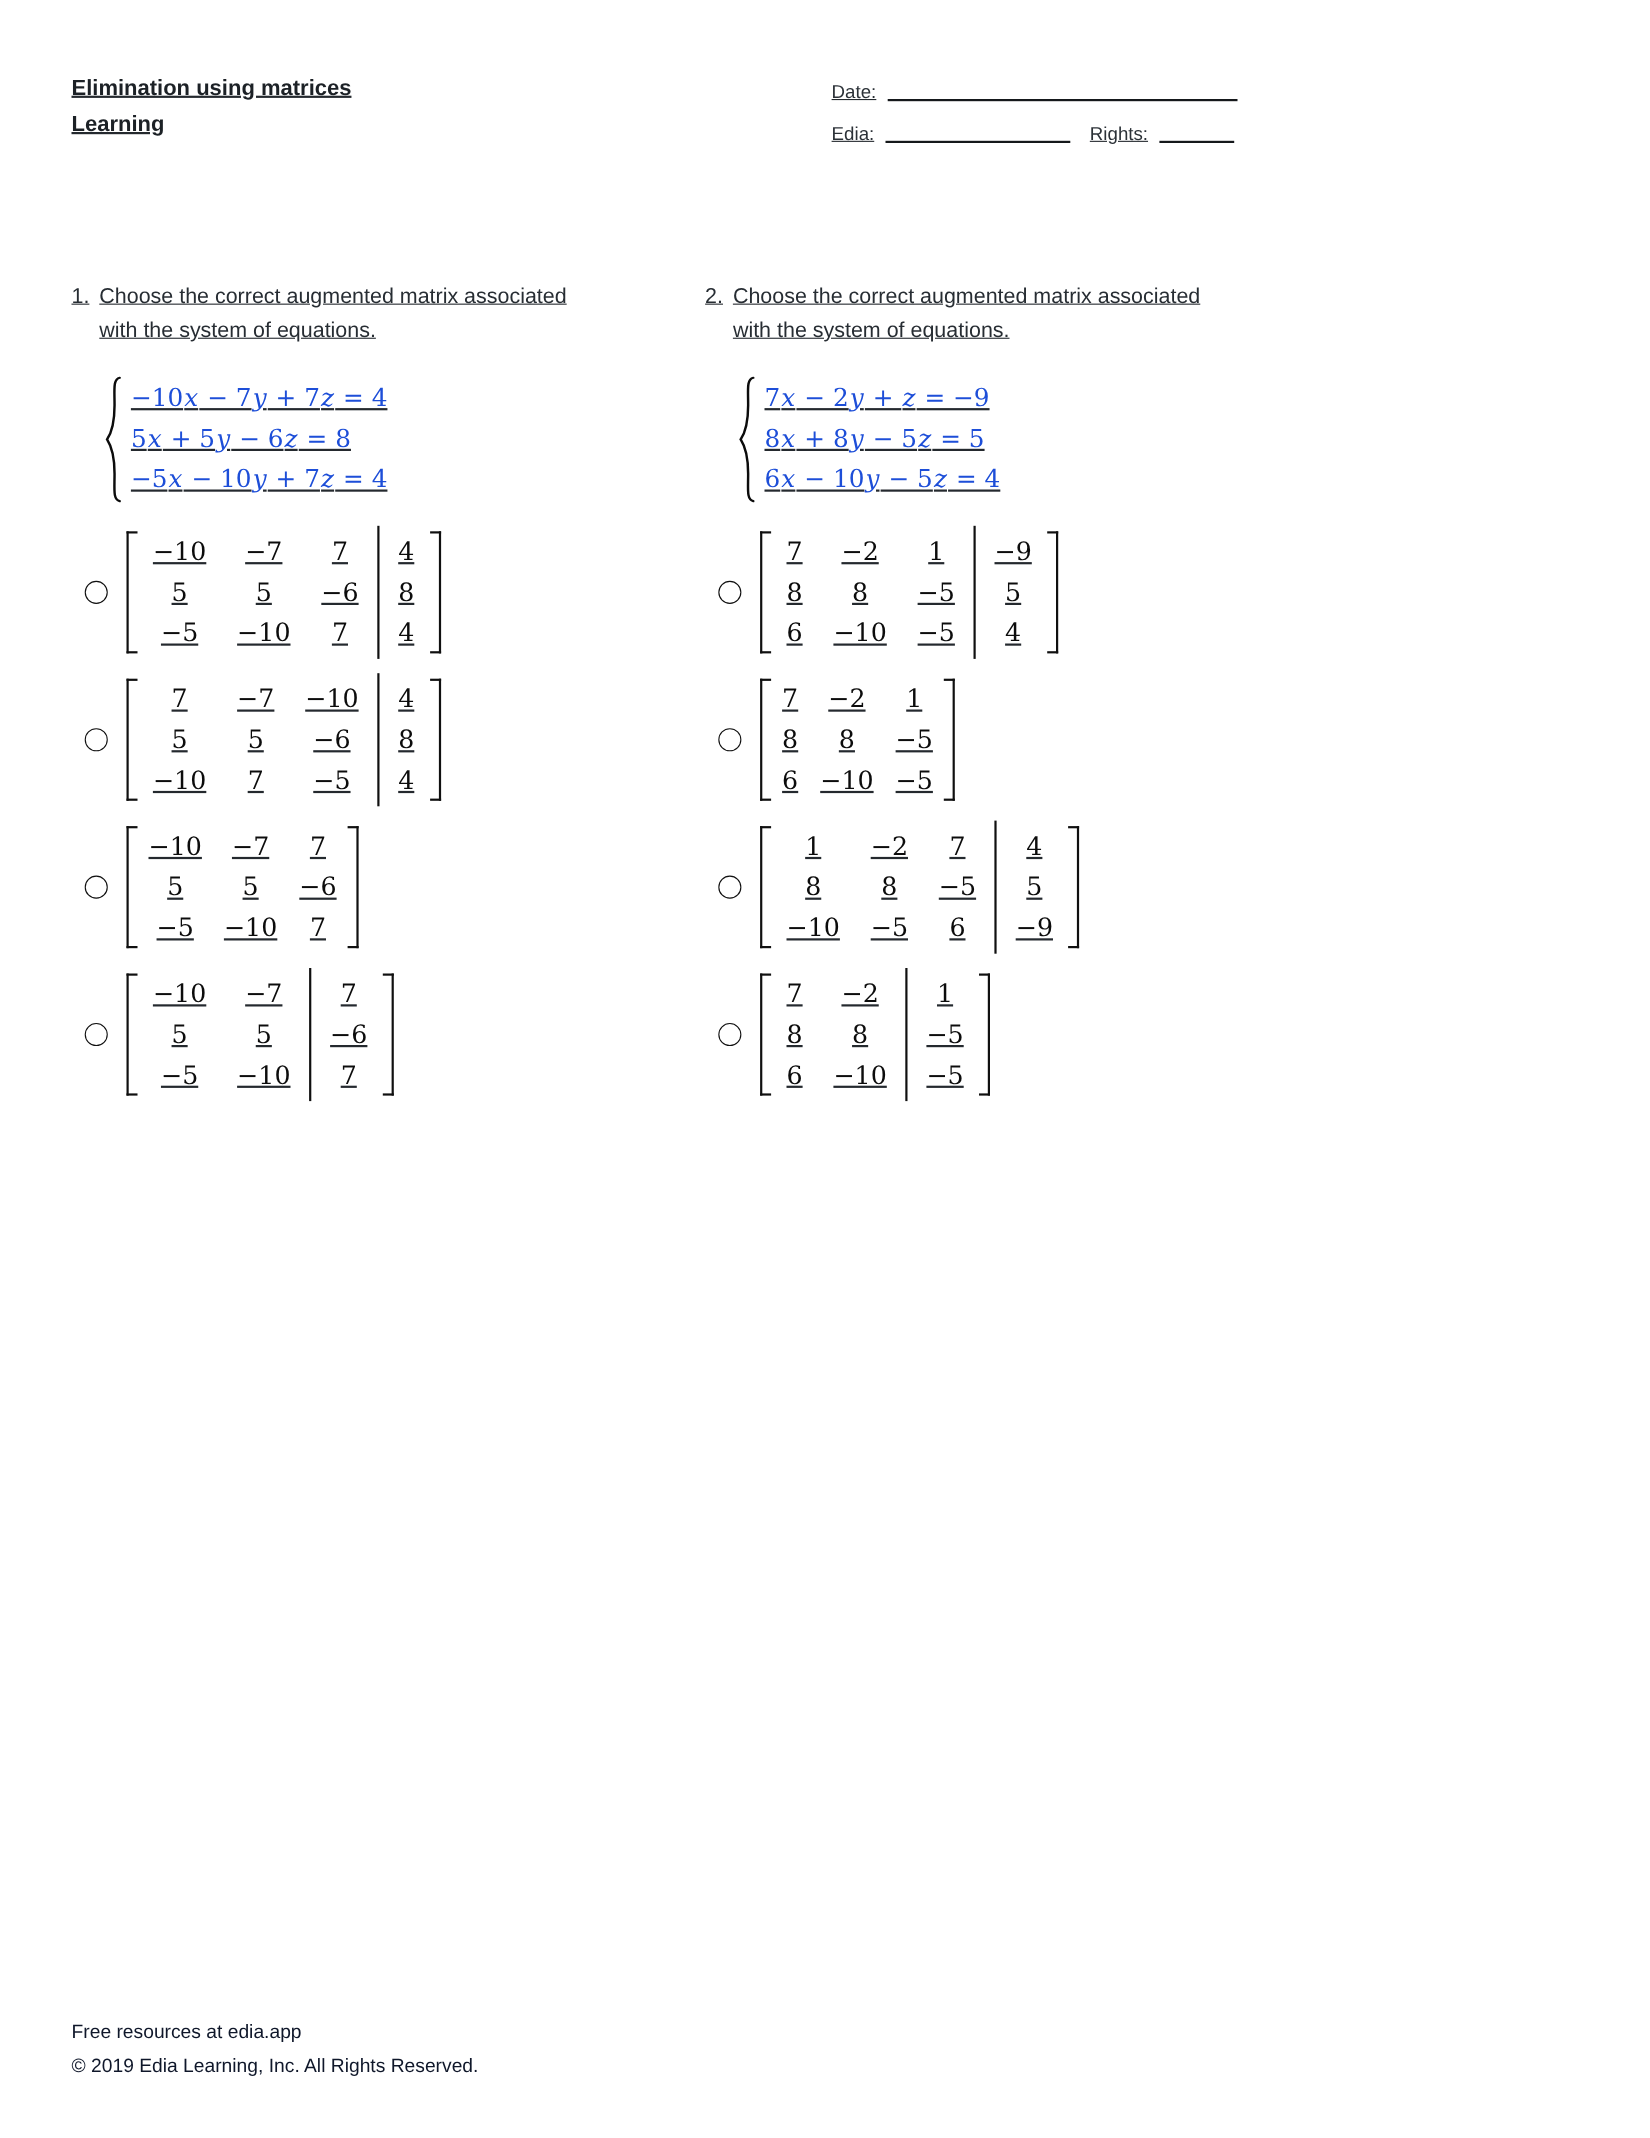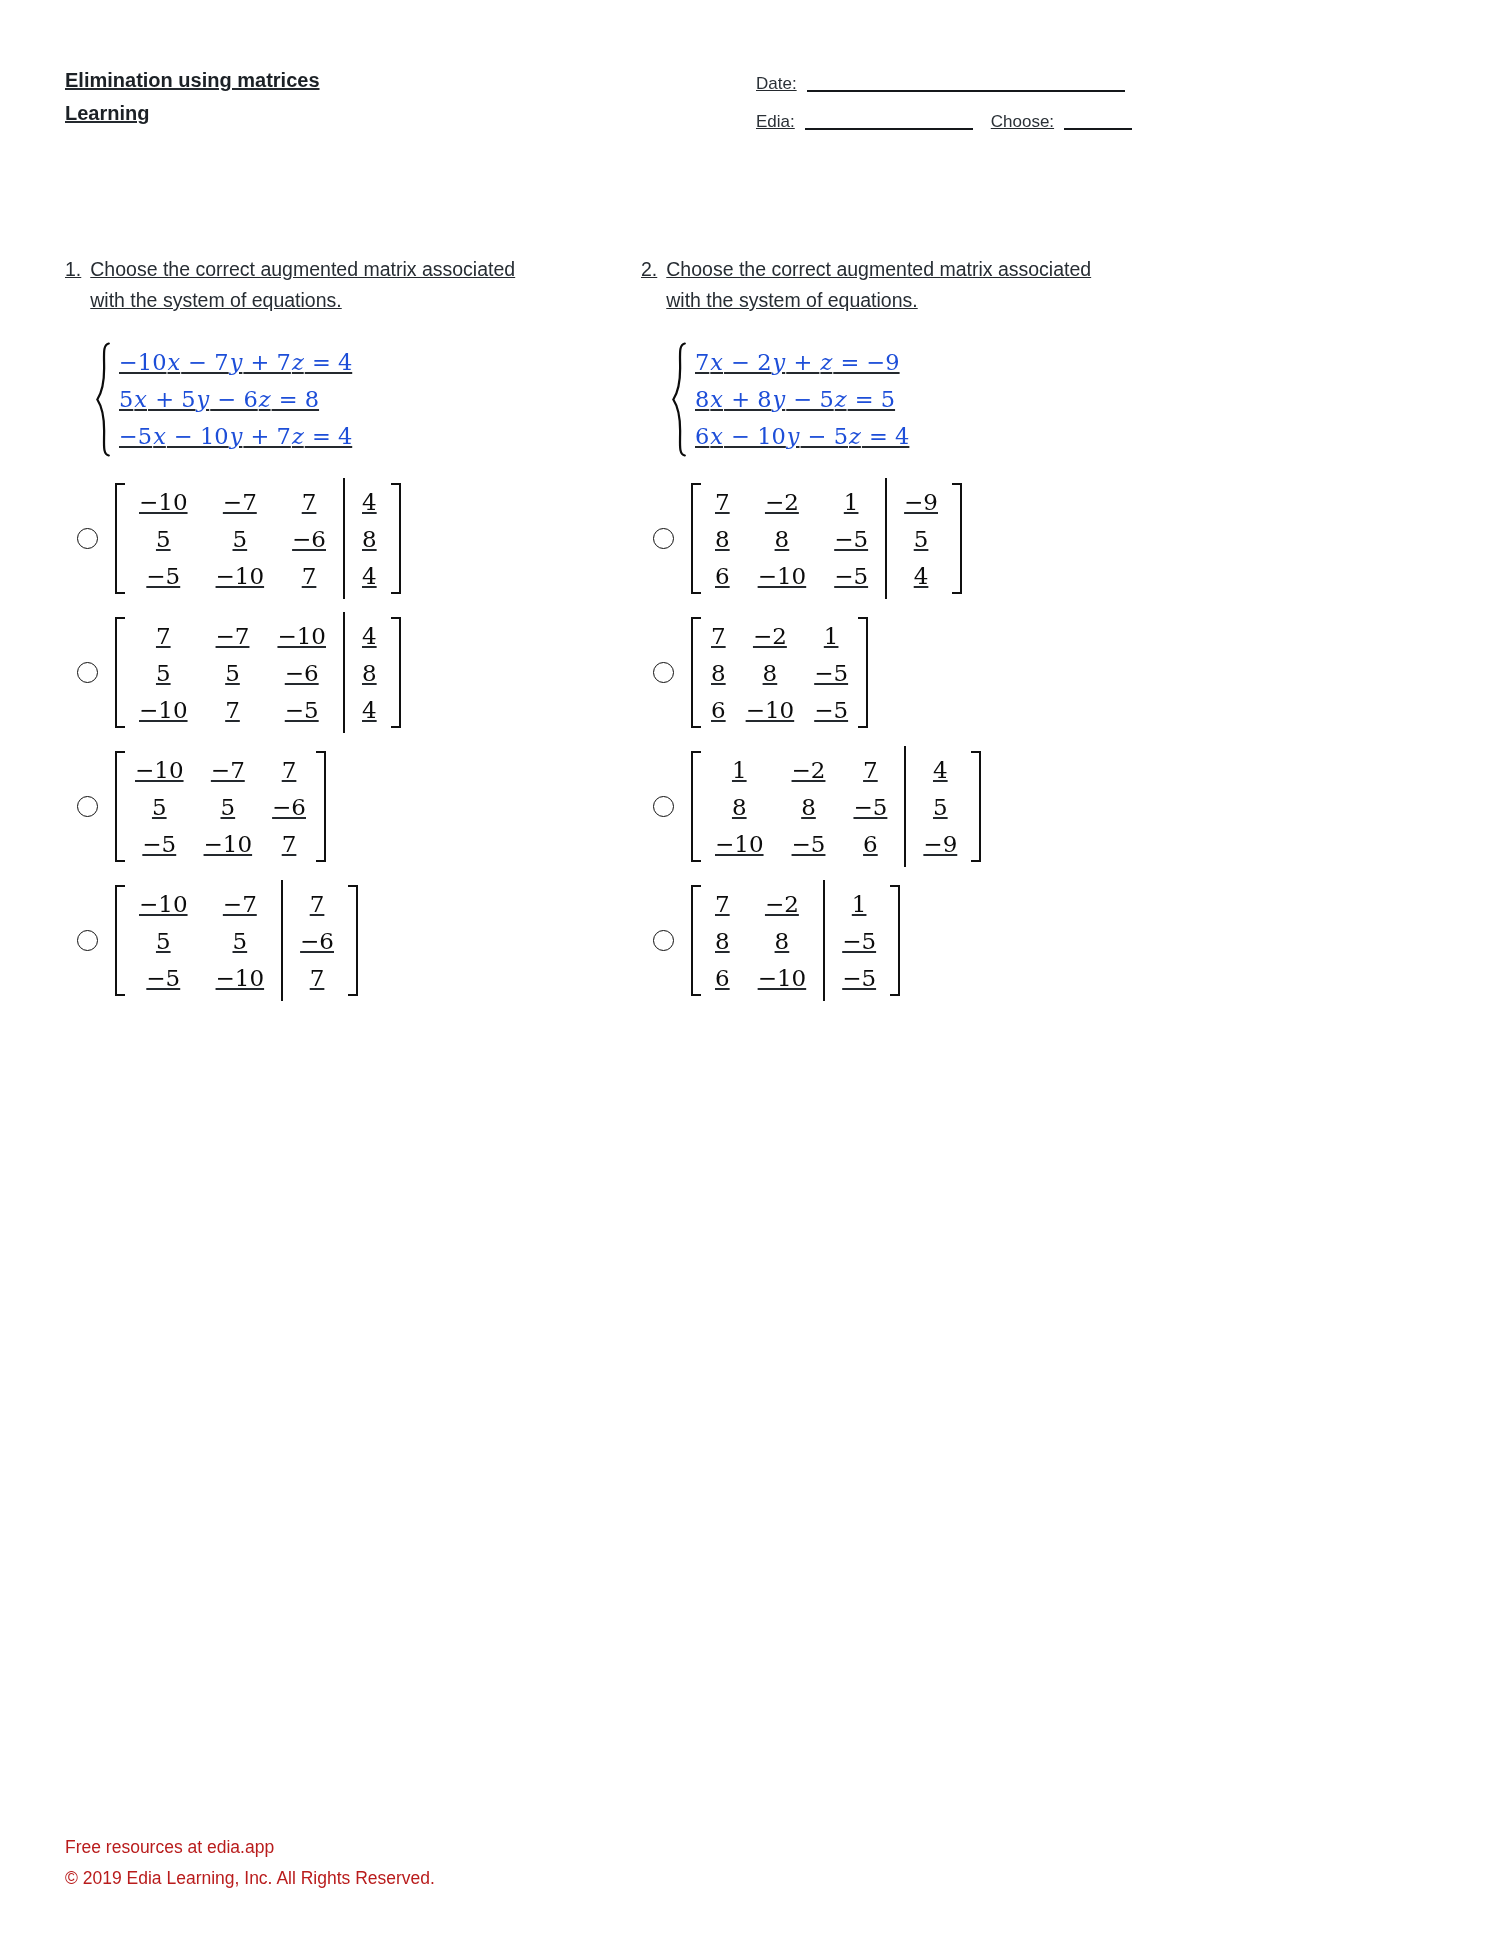--- a/index.html
+++ b/index.html
@@ -45,41 +45,41 @@
   .mx { display: inline-flex; align-items: stretch; padding: 5px 0; font-family: "DejaVu Serif", serif; font-size: 23px; color: #0c0c0c; }
   .br { width: 10px; flex: 0 0 auto; }
   .br.l { border-left: 2.4px solid #101010; border-top: 2.4px solid #101010; border-bottom: 2.4px solid #101010; }
   .br.r { border-right: 2.4px solid #101010; border-top: 2.4px solid #101010; border-bottom: 2.4px solid #101010; }
   .mcol { display: flex; flex-direction: column; }
   .mcell { height: 37px; display: flex; align-items: center; justify-content: center; padding: 0 14px; }
   .mx.tight .mcell { padding: 0 10px; }
   .mbar { border-left: 2px solid #101010; margin: -5px 3px; align-self: stretch; }
 
   
-  .footer { position: absolute; left: 65px; bottom: 50px; font-size: 17.5px; line-height: 31px; color: #b91c1c; }
+  .footer { position: absolute; left: 65px; bottom: 50px; font-size: 17.5px; line-height: 31px; color: #0f172a; }
 </style>
 </head>
 <body>
 
 <div class="page">
 
   <div class="header">
     <div class="title-block">
       <div>Elimination using matrices</div>
       <div>Learning</div>
     </div>
     <div class="fields">
       <div class="field-row">
         <span class="lbl">Date:</span>
         <span class="blank name"></span>
       </div>
       <div class="field-row">
         <span class="lbl">Edia:</span>
         <span class="blank date"></span>
-        <span class="lbl">Choose:</span>
+        <span class="lbl">Rights:</span>
         <span class="blank period"></span>
       </div>
     </div>
   </div>
 
   <div class="questions">
       <section class="question">
         <div class="q-prompt">
           <span class="q-num">1.</span>
           <div>

